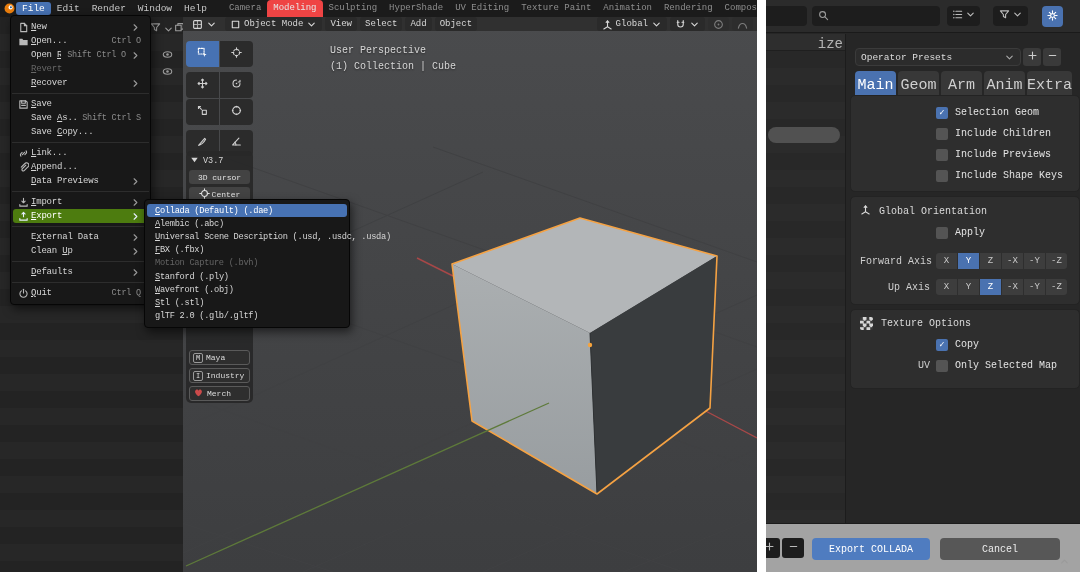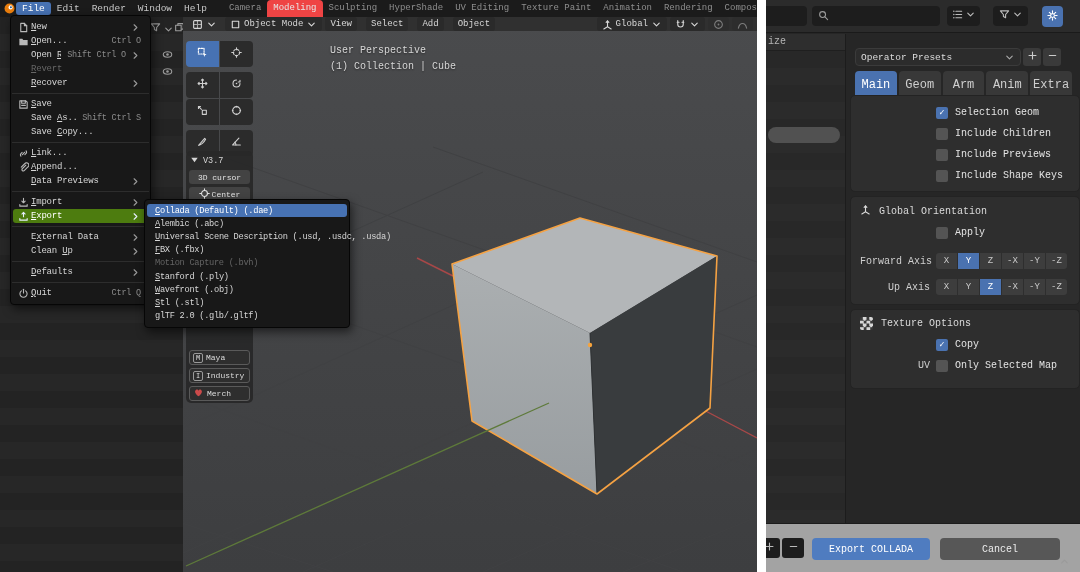--- a/index.html
+++ b/index.html
@@ -84,35 +84,35 @@
   .rw-header{position:absolute;left:0;top:0;right:0;height:33px;background:#2b2b2b;border-bottom:1px solid #1a1a1a;}
   .field{position:absolute;background:#1d1d1d;border-radius:4px;height:20px;top:6px;}
   .search-ic{position:absolute;left:6px;top:4px;color:#9a9a9a;}
   .hic-btn{position:absolute;top:6px;height:20px;background:#1d1d1d;border-radius:4px;display:flex;
            align-items:center;justify-content:center;gap:2px;color:#bdbdbd;}
   .gear-btn{position:absolute;top:6px;left:276px;width:21px;height:21px;background:#4a72b0;border-radius:4px;
             display:flex;align-items:center;justify-content:center;color:#fff;}
 
   .file-col{position:absolute;left:0;top:34px;width:80px;bottom:49px;background:#282828;border-right:1px solid #1c1c1c;overflow:hidden;}
   .col-header{height:17px;background:#2e2e2e;border-bottom:1px solid #1f1f1f;color:#b5b5b5;
-              font-size:10px;padding:2px 2px;}
+              font-size:14px;padding:2px 2px;text-align:right;}
   .fl-rows{position:absolute;left:0;right:0;top:17px;bottom:0;}
   .fl-rows .stripe{height:17px;}
   .fl-rows .stripe.alt{background:#2b2b2b;}
   .fl-sel{position:absolute;left:2px;right:5px;top:93px;height:16px;background:#515151;border-radius:8px;}
 
   .presets{position:absolute;left:89px;top:48px;width:166px;height:18px;background:#2c2c2c;
            border:1px solid #3b3b3b;border-radius:4px;display:flex;align-items:center;padding:0 5px;
            font-size:9.5px;color:#dcdcdc;}
   .presets .chev{margin-left:auto;color:#aaa;display:flex;}
   .pm{position:absolute;top:48px;width:18px;height:18px;background:#3a3a3a;border-radius:3px;
       display:flex;align-items:center;justify-content:center;color:#ccc;}
   .dtabs{position:absolute;left:89px;top:71px;right:8px;display:flex;gap:2px;}
   .dtab{flex:1;height:28px;background:#383838;border-radius:4px;display:flex;align-items:center;
-        justify-content:center;font-size:12px;color:#cfcfcf;}
+        justify-content:center;font-size:15px;color:#cfcfcf;}
   .dtab.active{background:#4a72b0;color:#fff;}
 
   .sec{position:absolute;left:84px;width:230px;background:#2e2e2e;border:1px solid #232323;border-radius:5px;}
   .sec-head{display:flex;align-items:center;gap:8px;padding:7px 0 0 9px;color:#dadada;font-size:10px;}
   .crow{display:flex;align-items:center;height:21px;padding-left:85px;}
   .crow.lbl-row{padding-left:9px;}
   .lblcol{width:70px;text-align:right;margin-right:6px;color:#cfcfcf;white-space:nowrap;}
   .cb{width:12px;height:12px;border-radius:2px;background:#545454;flex:none;display:flex;
       align-items:center;justify-content:center;color:#fff;font-size:9px;}
   .cb.on{background:#4a72b0;}
@@ -290,21 +290,21 @@
                 <rect x="2.5" y="2.5" width="7" height="7"></rect>
               </svg>
             </span>
           <span>Object Mode</span>
           <span class="ic">
               <svg width="11" height="11" viewBox="0 0 12 12" fill="none" stroke="currentColor" stroke-width="1.2" stroke-linecap="round" stroke-linejoin="round">
                 <path d="M3 4.5l3 3 3-3"></path>
               </svg>
             </span>
         </span>
-        <span id="vpmenus" style="display:flex;gap:9px;">
+        <span id="vpmenus" style="display:flex;gap:3px;">
             <span class="hbtn">View</span>
             <span class="hbtn">Select</span>
             <span class="hbtn">Add</span>
             <span class="hbtn">Object</span>
           </span>
         <span class="vp-right">
           <span class="hbtn">
             <span class="ic">
                 <svg width="11" height="11" viewBox="0 0 12 12" fill="none" stroke="currentColor" stroke-width="1.2" stroke-linecap="round" stroke-linejoin="round">
                   <path d="M6 8.5V2M6 2l-1.5 1.7M6 2l1.5 1.7M6 8.5L2 10.8M6 8.5l4 2.3"></path>

